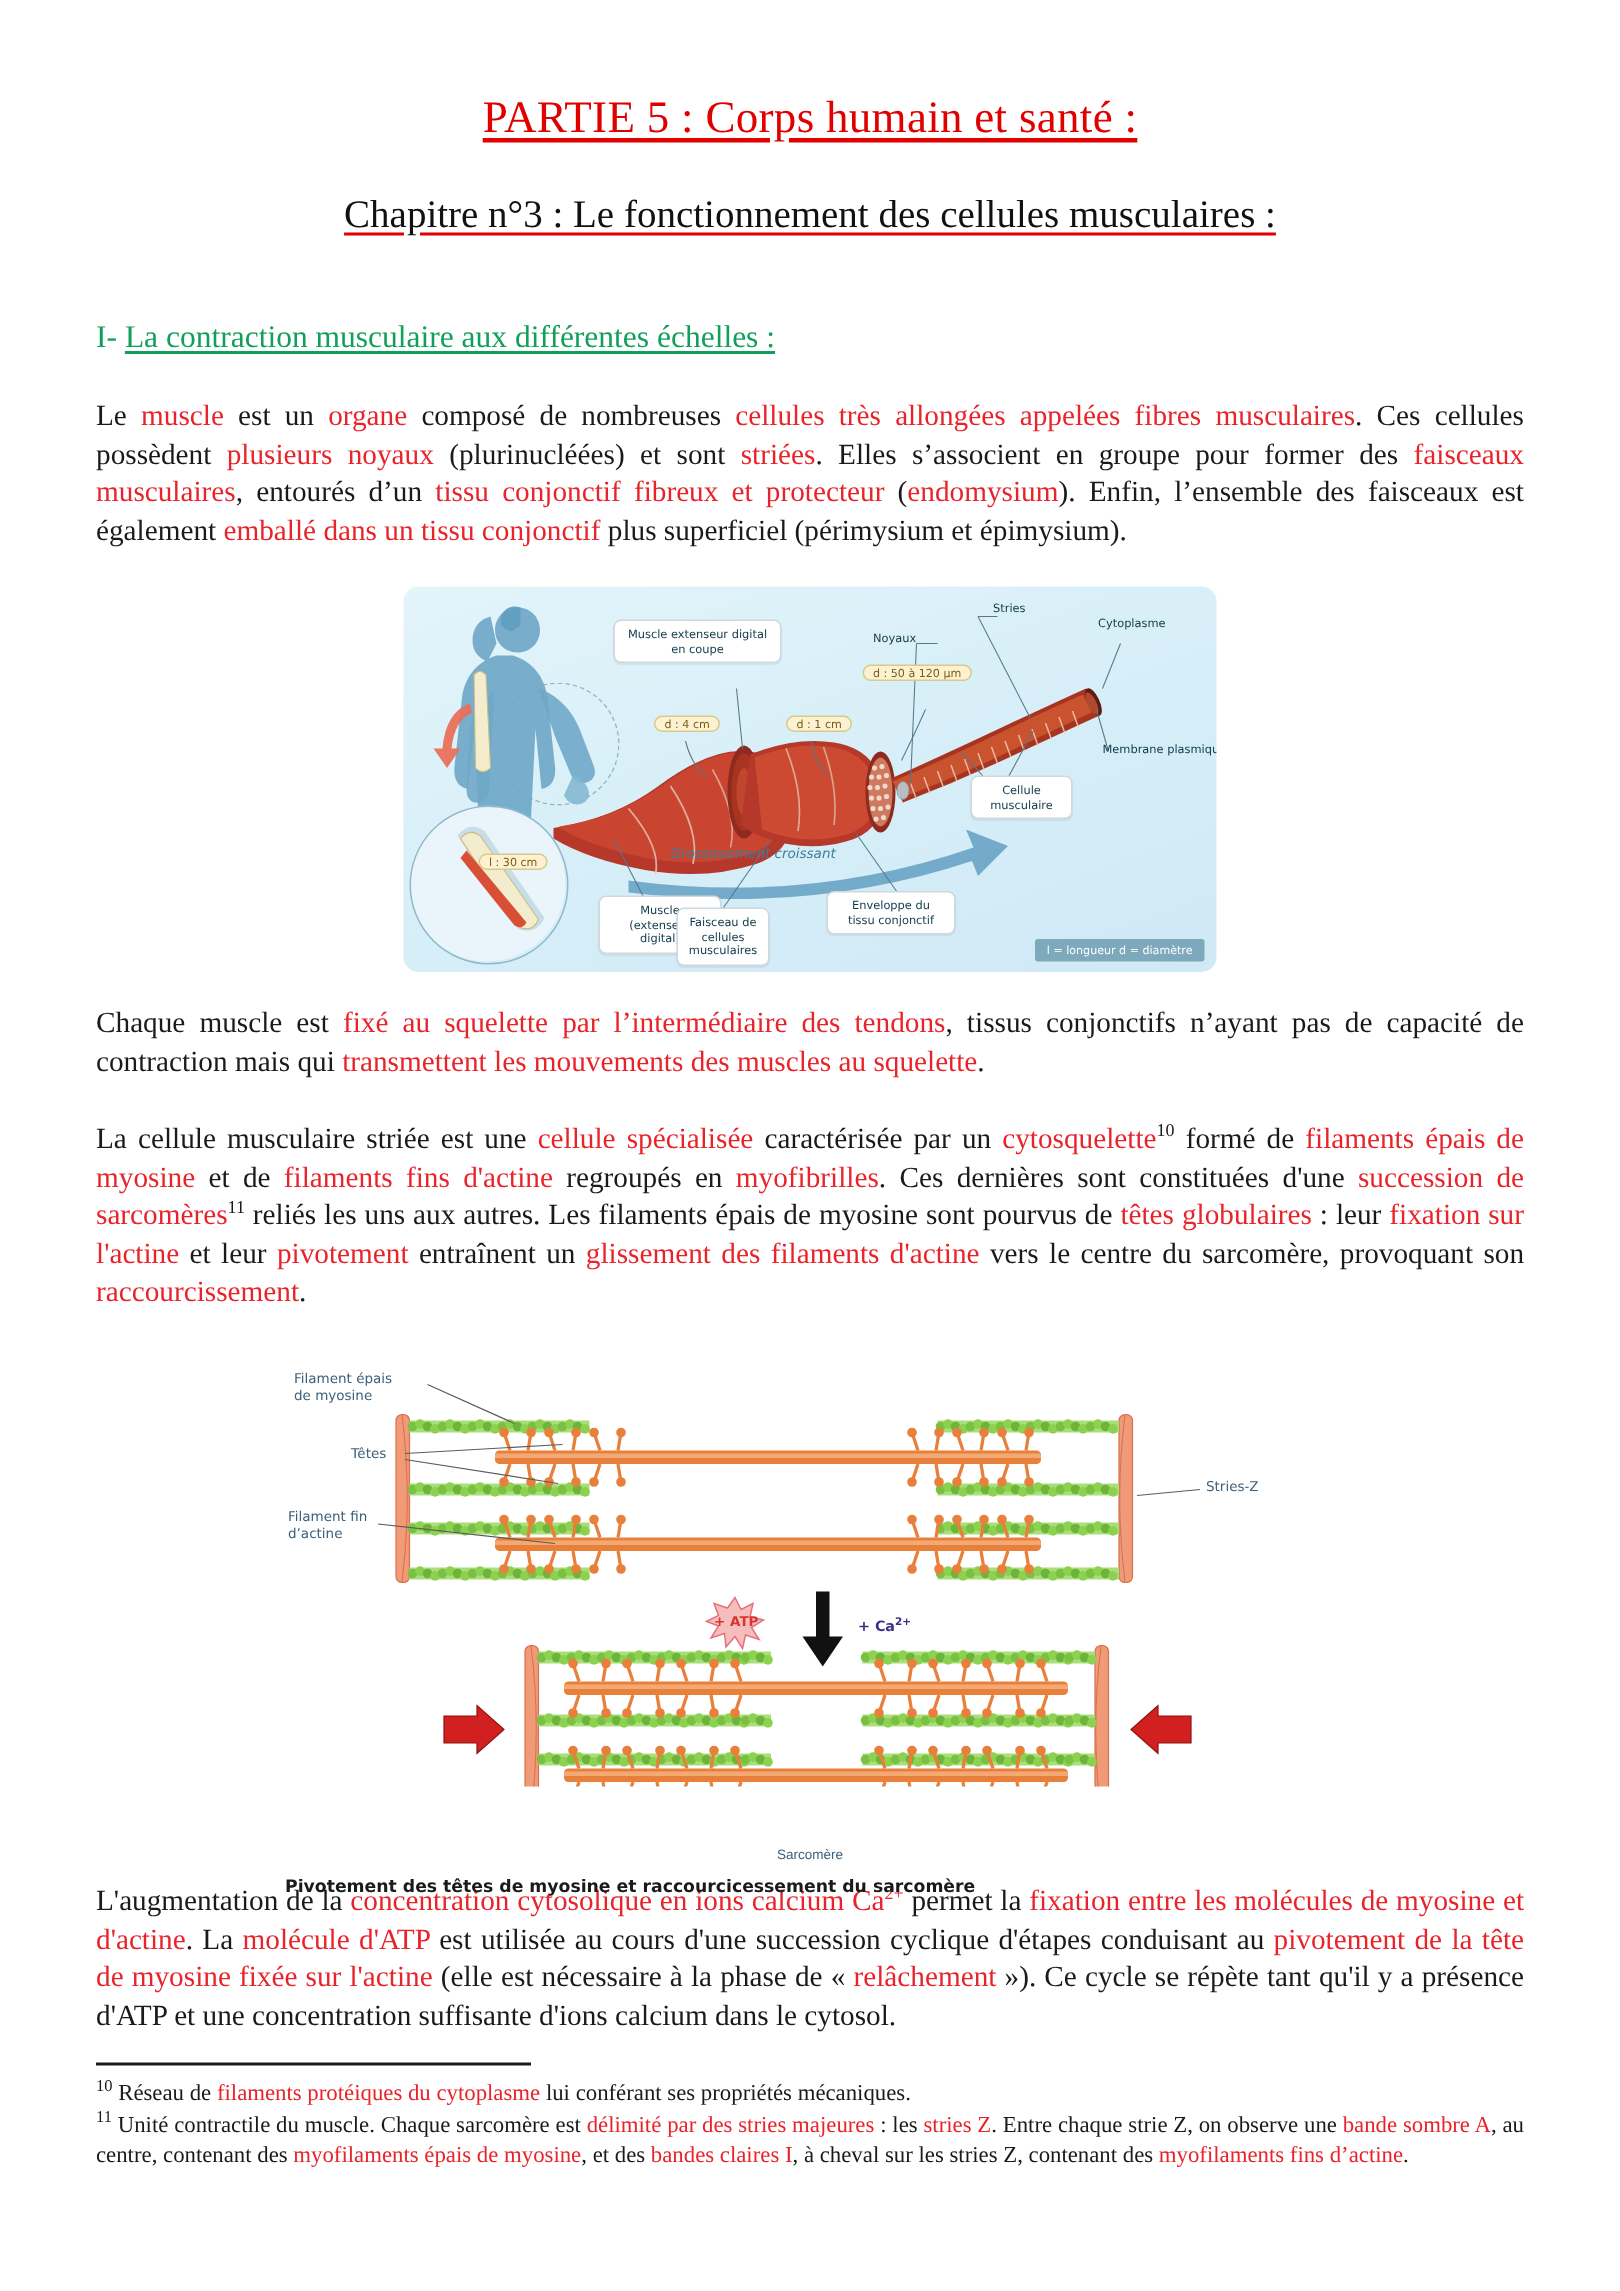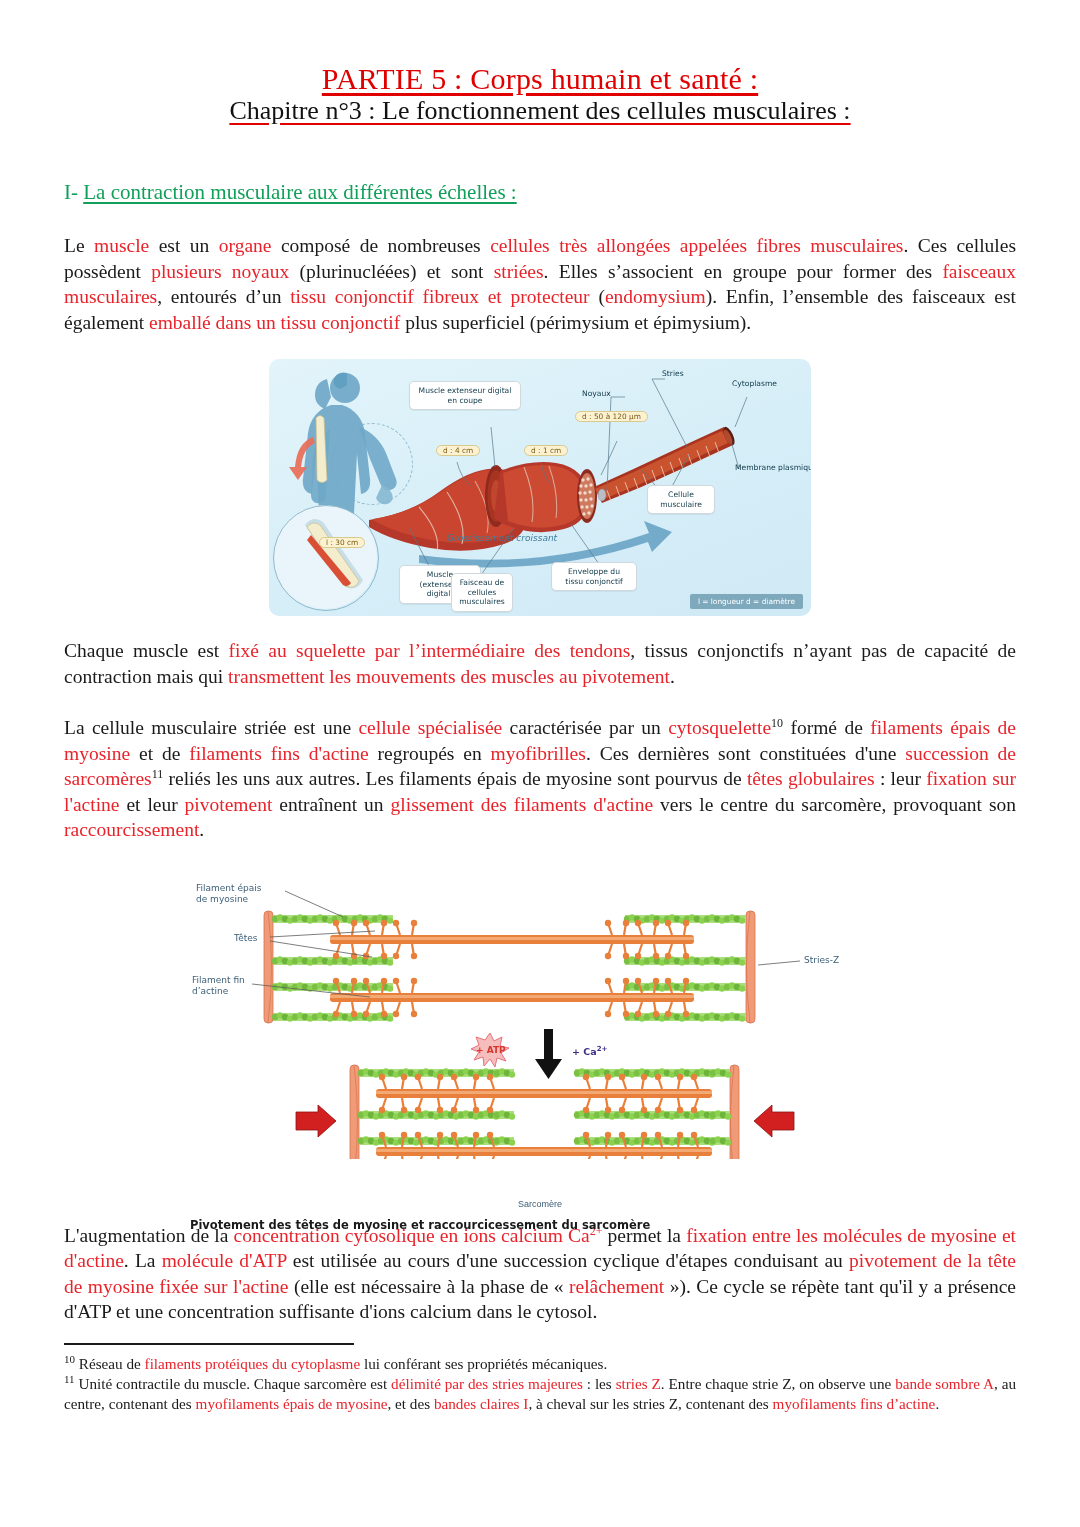--- a/index.html
+++ b/index.html
@@ -42,20 +42,21 @@
   .title-main span.u {
     text-decoration: underline;
     text-underline-offset: 4px;
   }
   .title-sub {
     text-align: center;
     color: #111111;
     font-size: 26px;
     font-weight: normal;
     margin: 0;
+    padding-top: 32px;
   }
   .title-sub span.u {
     text-decoration: underline;
     text-underline-offset: 4px;
     text-decoration-color: #e00000;
   }
   .section-head {
     margin: 0;
     padding-top: 54px;
     font-size: 21px;
@@ -404,21 +405,21 @@
         <div class="freelabel" style="left:313px; top:30px;">Noyaux</div>
         <div class="freelabel" style="left:463px; top:20px;">Cytoplasme</div>
         <div class="freelabel" style="left:466px; top:104px;"><span>Membrane plasmique</span></div>
 
         <div class="grossissement" style="left:178px; top:174px;">Grossissement croissant</div>
 
         <div class="legendbar">l = longueur    d = diamètre</div>
       </div>
     </div>
 
-    <p class="body p2"><span>Chaque muscle est </span><span class="r">fixé au squelette par l’intermédiaire des tendons</span><span>, tissus conjonctifs n’ayant pas de capacité de contraction mais qui </span><span class="r">transmettent les mouvements des muscles au pivotement</span><span>.</span></p>
+    <p class="body p2"><span>Chaque muscle est </span><span class="r">fixé au squelette par l’intermédiaire des tendons</span><span>, tissus conjonctifs n’ayant pas de capacité de contraction mais qui </span><span class="r">transmettent les mouvements des muscles au squelette</span><span>.</span></p>
 
     <p class="body p3"><span>La cellule musculaire striée est une </span><span class="r">cellule spécialisée</span><span> caractérisée par un </span><span class="r">cytosquelette</span><sup class="fn">10</sup><span> formé de </span><span class="r">filaments épais de myosine</span><span> et de </span><span class="r">filaments fins d'actine</span><span> regroupés en </span><span class="r">myofibrilles</span><span>. Ces dernières sont constituées d'une </span><span class="r">succession de sarcomères</span><sup class="fn">11</sup><span> reliés les uns aux autres. Les filaments épais de myosine sont pourvus de </span><span class="r">têtes globulaires</span><span> : leur </span><span class="r">fixation sur l'actine</span><span> et leur </span><span class="r">pivotement</span><span> entraînent un </span><span class="r">glissement des filaments d'actine</span><span> vers le centre du sarcomère, provoquant son </span><span class="r">raccourcissement</span><span>.</span></p>
 
     <div class="fig2-wrap">
       <div class="fig2">
 
         <svg style="position:absolute;left:0;top:0;width:700px;height:290px;">
           <defs>
 
             <g id="actinUnit">

